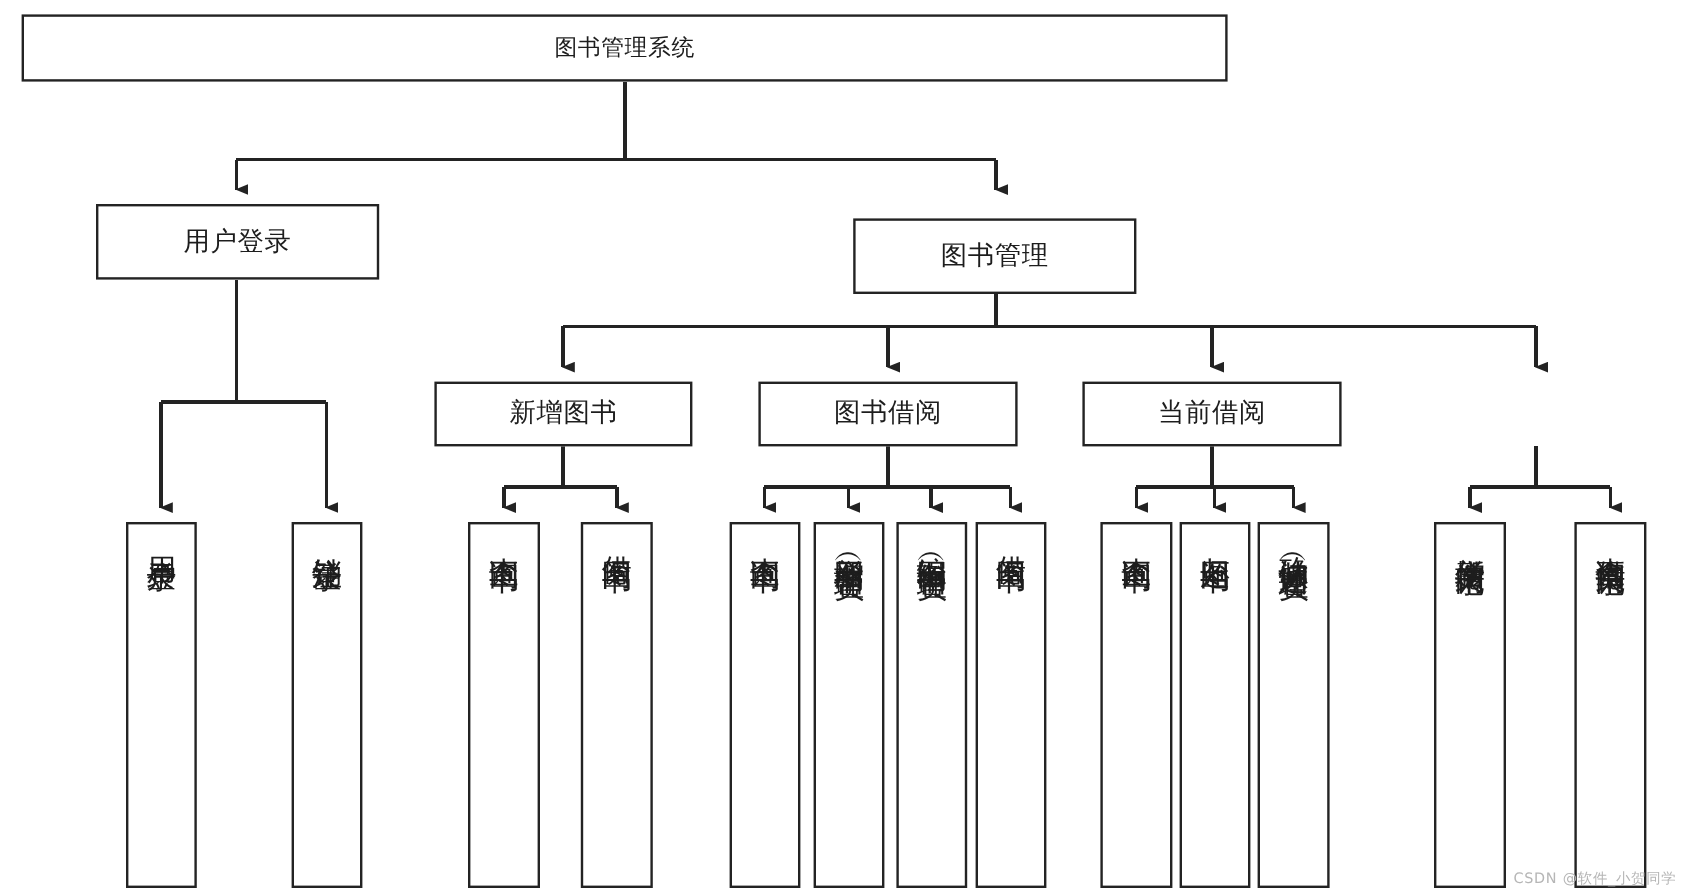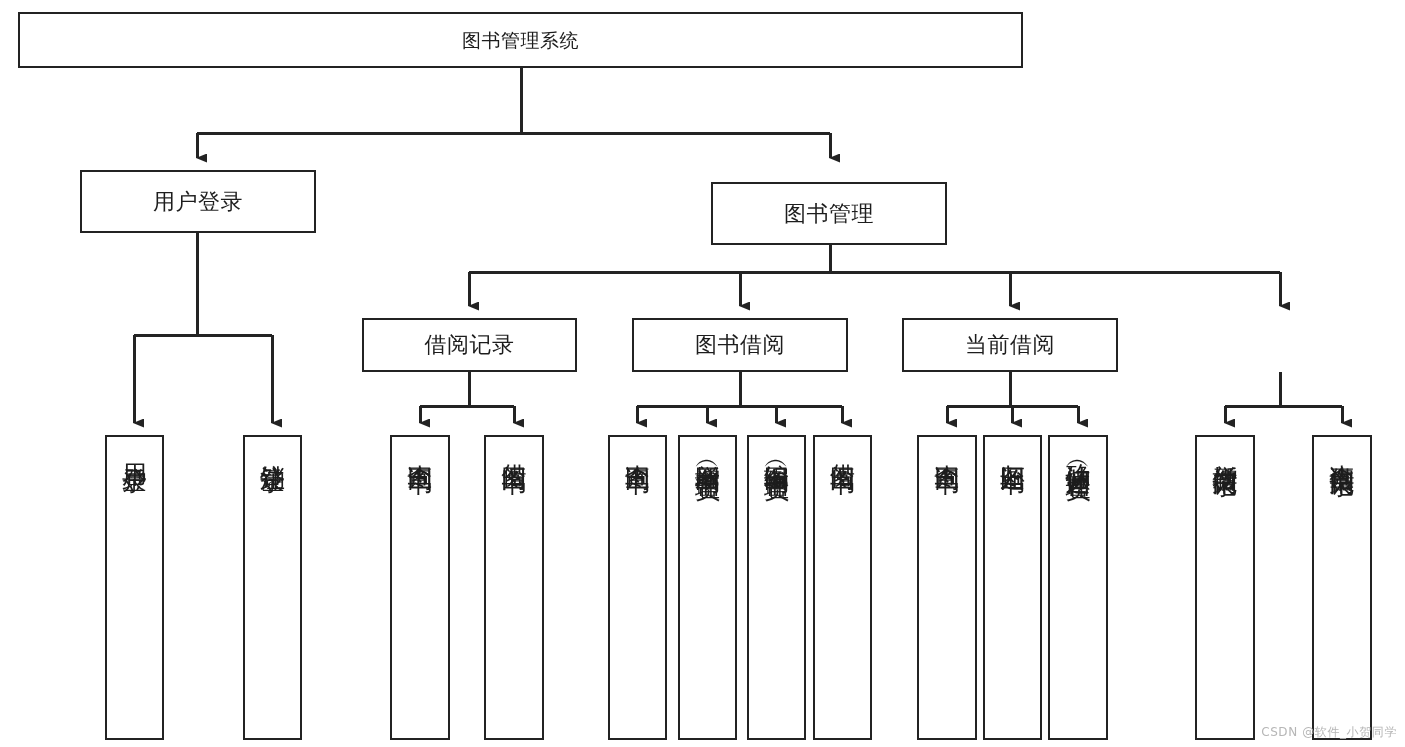--- a/index.html
+++ b/index.html
@@ -136,21 +136,21 @@
   </div>
 
   <div class="node branch" style="left:80px; top:170px; width:236px; height:63px;">
     <span class="node-label">用户登录</span>
   </div>
   <div class="node branch" style="left:711px; top:170px; width:236px; height:63px;margin-top:12px;">
     <span class="node-label">图书管理</span>
   </div>
 
   <div class="node branch" style="left:362px; top:318px; width:215px; height:54px;">
-    <span class="node-label">借阅记录</span>
+    <span class="node-label">新增图书</span>
   </div>
   <div class="node branch" style="left:632px; top:318px; width:216px; height:54px;">
     <span class="node-label">图书借阅</span>
   </div>
   <div class="node branch" style="left:902px; top:318px; width:216px; height:54px;">
     <span class="node-label">当前借阅</span>
   </div>
 
   <div class="node leaf" style="left:105px; top:435px; width:59px; height:305px;">
     <span class="node-label">用户登录</span>

